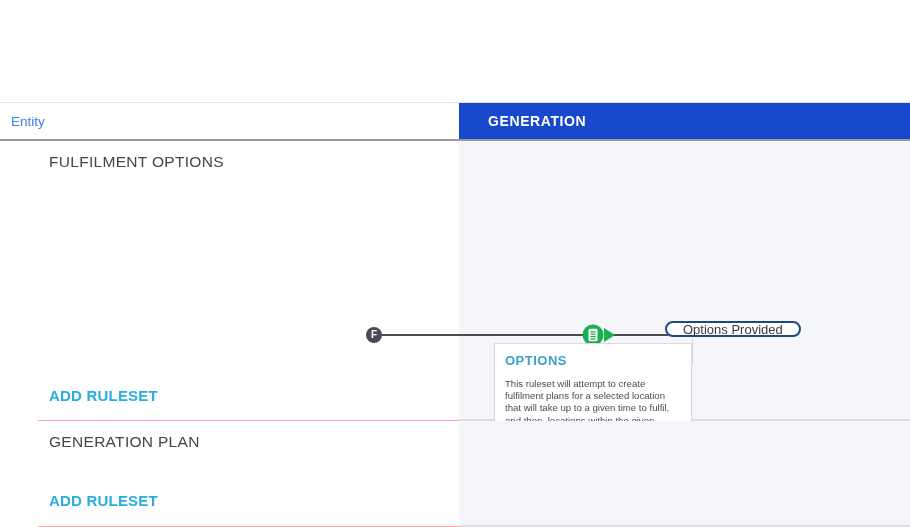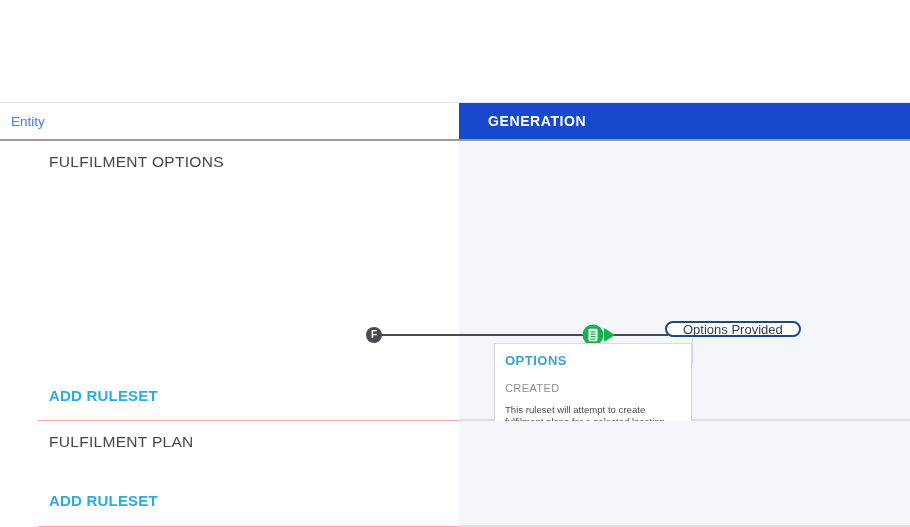--- a/index.html
+++ b/index.html
@@ -294,29 +294,28 @@
       <span class="pill-label">Options Provided</span>
     </div>
 
     <div class="close-x" style="left:672px; top:200px;">
       <span>✕</span>
     </div>
     <div class="stem" style="left:692px; top:197px; height:26px;"></div>
 
     <div class="card">
       <div class="card-title">OPTIONS</div>
-      <div class="card-subtitle">CREATED</div>
       <div class="card-body">This ruleset will attempt to create fulfilment plans for a selected location that will take up to a given time to fulfil, and then, locations within the given network able to fulfil the order within a given time.</div>
       <div class="card-divider"></div>
       <div class="card-addruleset">ADD RULESET</div>
     </div>
   </div>
 
   <div class="row row-2">
     <div class="left-pane">
-      <div class="lane-title">FULFILMENT PLAN</div>
+      <div class="lane-title">GENERATION PLAN</div>
       <div class="lane-addruleset">ADD RULESET</div>
     </div>
     <div class="right-pane"></div>
 
   </div>
 
 </div>
 
 </body></html>

